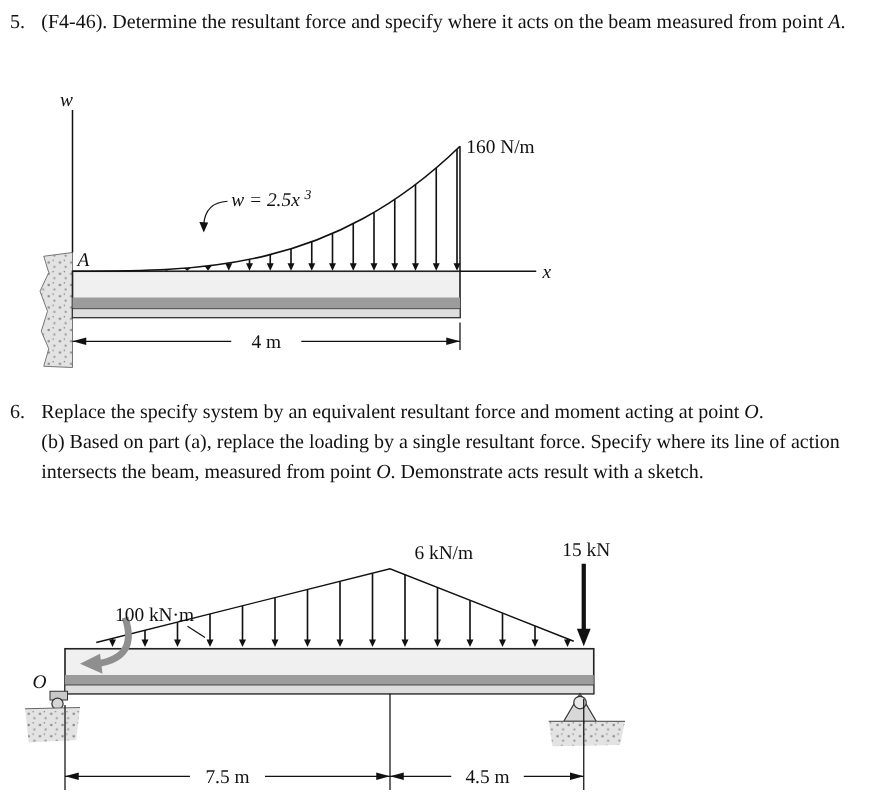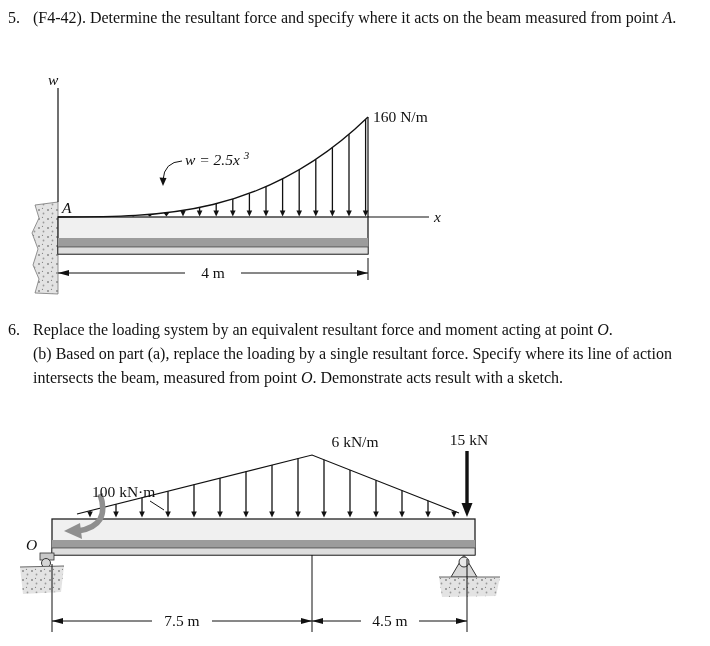--- a/index.html
+++ b/index.html
@@ -10,21 +10,21 @@
   .ptext{width:664px;}
   .fig{position:absolute;}
   svg text{font-family:"Liberation Serif",serif;fill:#111;}
   i{font-style:italic;}
 </style>
 </head>
 <body>
 
 <div class="problem" style="top:6px;left:8px;">
   <span class="pnum">5.</span>
-  <div class="ptext"><span>(F4-42). Determine the resultant force and specify where it acts on the beam measured from point </span><i>A</i><span>.</span></div>
+  <div class="ptext"><span>(F4-46). Determine the resultant force and specify where it acts on the beam measured from point </span><i>A</i><span>.</span></div>
 </div>
 
 <svg class="fig" style="top:72px;left:28px;" width="420" height="232" viewBox="0 0 420 232">
   <defs>
     <pattern id="stip1" width="9" height="9" patternUnits="userSpaceOnUse">
       <rect width="9" height="9" fill="#e3e3e3"></rect>
       <circle cx="2" cy="3" r="1" fill="#8a8a8a"></circle>
       <circle cx="6.5" cy="6.5" r="0.9" fill="#9a9a9a"></circle>
       <circle cx="5.5" cy="1.3" r="0.6" fill="#777777"></circle>
     </pattern>
@@ -93,21 +93,21 @@
     <line x1="30" y1="201" x2="340" y2="201" stroke="#111" stroke-width="1"></line>
     <polygon points="30,201 41,198 41,204" fill="#111"></polygon>
     <polygon points="340,201 329,198 329,204" fill="#111"></polygon>
     <rect x="157" y="192" width="56" height="17" fill="#ffffff"></rect>
     <text x="185" y="206" font-size="15.5" text-anchor="middle">4 m</text>
   </g>
 </svg>
 
 <div class="problem" style="top:318px;left:8px;">
   <span class="pnum">6.</span>
-  <div class="ptext"><span>Replace the loading system by an equivalent resultant force and moment acting at point </span><i>O</i><span>.</span><br><span>(b) Based on part (a), replace the loading by a single resultant force. Specify where its line of action intersects the beam, measured from point </span><i>O</i><span>. Demonstrate acts result with a sketch.</span></div>
+  <div class="ptext"><span>Replace the specify system by an equivalent resultant force and moment acting at point </span><i>O</i><span>.</span><br><span>(b) Based on part (a), replace the loading by a single resultant force. Specify where its line of action intersects the beam, measured from point </span><i>O</i><span>. Demonstrate acts result with a sketch.</span></div>
 </div>
 
 <svg class="fig" style="top:424px;left:12px;" width="500" height="222" viewBox="0 0 500 222">
   <defs>
     <pattern id="stip2" width="9" height="9" patternUnits="userSpaceOnUse">
       <rect width="9" height="9" fill="#e3e3e3"></rect>
       <circle cx="2" cy="3" r="1" fill="#8a8a8a"></circle>
       <circle cx="6.5" cy="6.5" r="0.9" fill="#9a9a9a"></circle>
       <circle cx="5.5" cy="1.3" r="0.6" fill="#777777"></circle>
     </pattern>

